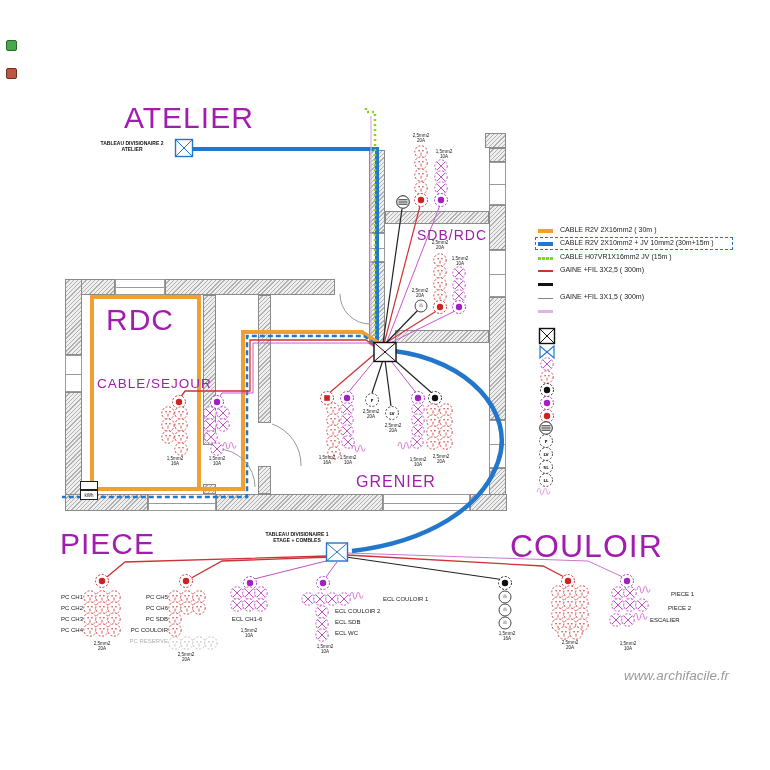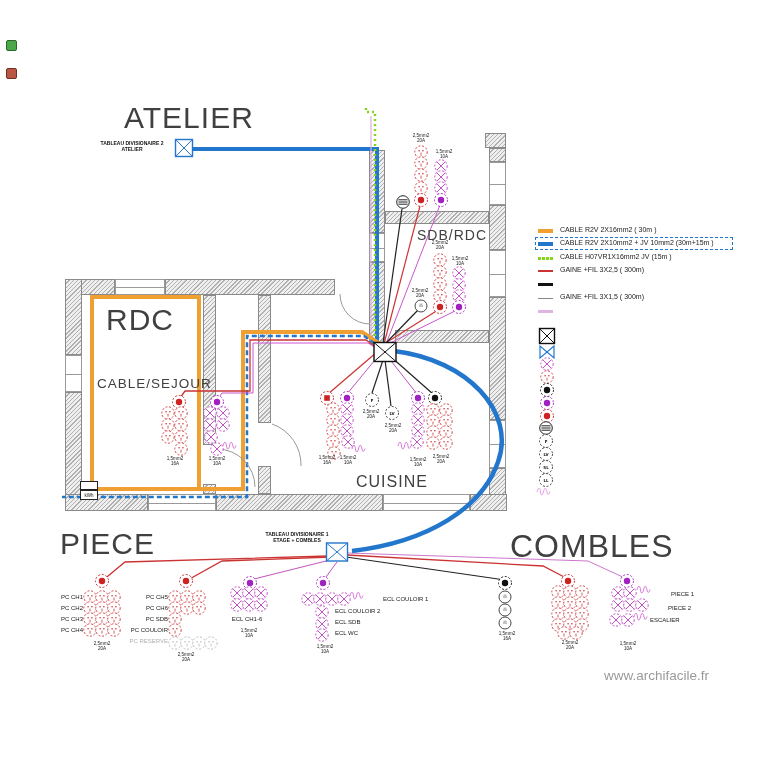--- a/index.html
+++ b/index.html
@@ -2,21 +2,21 @@
 <html><head>
 <meta charset="utf-8">
 <style>
   html,body{margin:0;padding:0;background:#fff;}
   #stage{position:relative;width:770px;height:770px;background:#fff;overflow:hidden;
          font-family:"Liberation Sans","DejaVu Sans",sans-serif;}
   .wall{position:absolute;box-sizing:border-box;border:1px solid #8a8a8a;
         background:repeating-linear-gradient(135deg,#efefef 0,#efefef 2px,#b0b0b0 2px,#b0b0b0 3px);}
   .win{position:absolute;box-sizing:border-box;background:#fff;border:1px solid #9a9a9a;}
   .win:after{content:"";position:absolute;left:0;top:50%;width:100%;height:1px;background:#9a9a9a;}
-  .room{position:absolute;color:#404040;letter-spacing:1px;white-space:nowrap;}
+  .room{position:absolute;color:#a21caf;letter-spacing:1px;white-space:nowrap;}
   .nlabel{position:absolute;font-size:6px;color:#1a1a1a;white-space:nowrap;line-height:7px;}
   .clabel{position:absolute;font-size:4.6px;color:#1a1a1a;text-align:center;line-height:5.4px;width:44px;white-space:pre-line;}
   .plabel{position:absolute;font-size:5px;color:#111;text-align:center;line-height:6px;font-weight:bold;}
   .legend-row{position:absolute;height:12px;}
   .legend-text{position:absolute;left:24px;top:0;font-size:7px;color:#222;white-space:nowrap;}
   .sel-rect{position:absolute;border:1px dashed #2277cc;}
   #svgl{position:absolute;left:0;top:0;}
   .meterbox{position:absolute;box-sizing:border-box;border:1px solid #222;background:#fff;
             font-size:4.5px;text-align:center;color:#111;}
   .cicon{position:absolute;width:9px;height:9px;border-radius:2px;}
@@ -873,23 +873,23 @@
       </g>
       <g>
         <path d="M 537 492 c 1 -5 3 -5 3.5 0 c 0.5 4 2 4 3 0 c 1 -5 2.5 -5 3.5 0 c 0.5 3.5 2 3 3 -0.5" fill="none" stroke="#dd88dd" stroke-width="0.8"></path>
       </g>
     </svg>
   <div id="labels-layer">
       <div class="room" style="left: 124px; top: 101px; font-size: 30px;">ATELIER</div>
       <div class="room" style="left: 106px; top: 303px; font-size: 30px;">RDC</div>
       <div class="room" style="left: 97px; top: 376px; font-size: 13.5px;">CABLE/SEJOUR</div>
       <div class="room" style="left: 417px; top: 227px; font-size: 14px;">SDB/RDC</div>
-      <div class="room" style="left: 356px; top: 473px; font-size: 16px;">CUISINE</div>
+      <div class="room" style="left: 356px; top: 473px; font-size: 16px;">GRENIER</div>
       <div class="room" style="left: 60px; top: 527px; font-size: 30px;">PIECE</div>
-      <div class="room" style="left: 510px; top: 528px; font-size: 32px;">COMBLES</div>
+      <div class="room" style="left: 510px; top: 528px; font-size: 32px;">COULOIR</div>
       <div class="plabel" style="left: 90px; top: 140px; width: 84px; white-space: pre-line;">TABLEAU DIVISIONAIRE 2
 ATELIER</div>
       <div class="plabel" style="left: 251px; top: 531px; width: 92px; white-space: pre-line;">TABLEAU DIVISIONAIRE 1
 ETAGE + COMBLES</div>
       <div class="clabel" style="left: 399px; top: 133px;">2,5mm2
 20A</div>
       <div class="clabel" style="left: 422px; top: 149px;">1,5mm2
 10A</div>
       <div class="clabel" style="left: 418px; top: 240px;">2,5mm2
 20A</div>
@@ -981,14 +981,14 @@
         <div style="position: absolute; left: 2px; top: 4.5px; width: 15px; height: 1px; background: rgb(136, 136, 136);"></div>
         <div class="legend-text">GAINE +FIL 3X1,5 ( 300m)</div>
       </div>
       <div class="legend-row" style="left: 536px; top: 306.4px; width: 200px;">
         <div style="position: absolute; left: 2px; top: 3.75px; width: 15px; height: 2.5px; background: rgb(224, 180, 224);"></div>
         <div class="legend-text"></div>
       </div>
       <div class="sel-rect" style="left: 535px; top: 237.4px; width: 196px; height: 11px;"></div>
     </div>
 
-  <div class="watermark" style="left:604px;top:668px;">www.archifacile.fr</div>
+  <div class="watermark" style="left:624px;top:668px;font-style:italic;">www.archifacile.fr</div>
 </div>
 
 </body></html>

